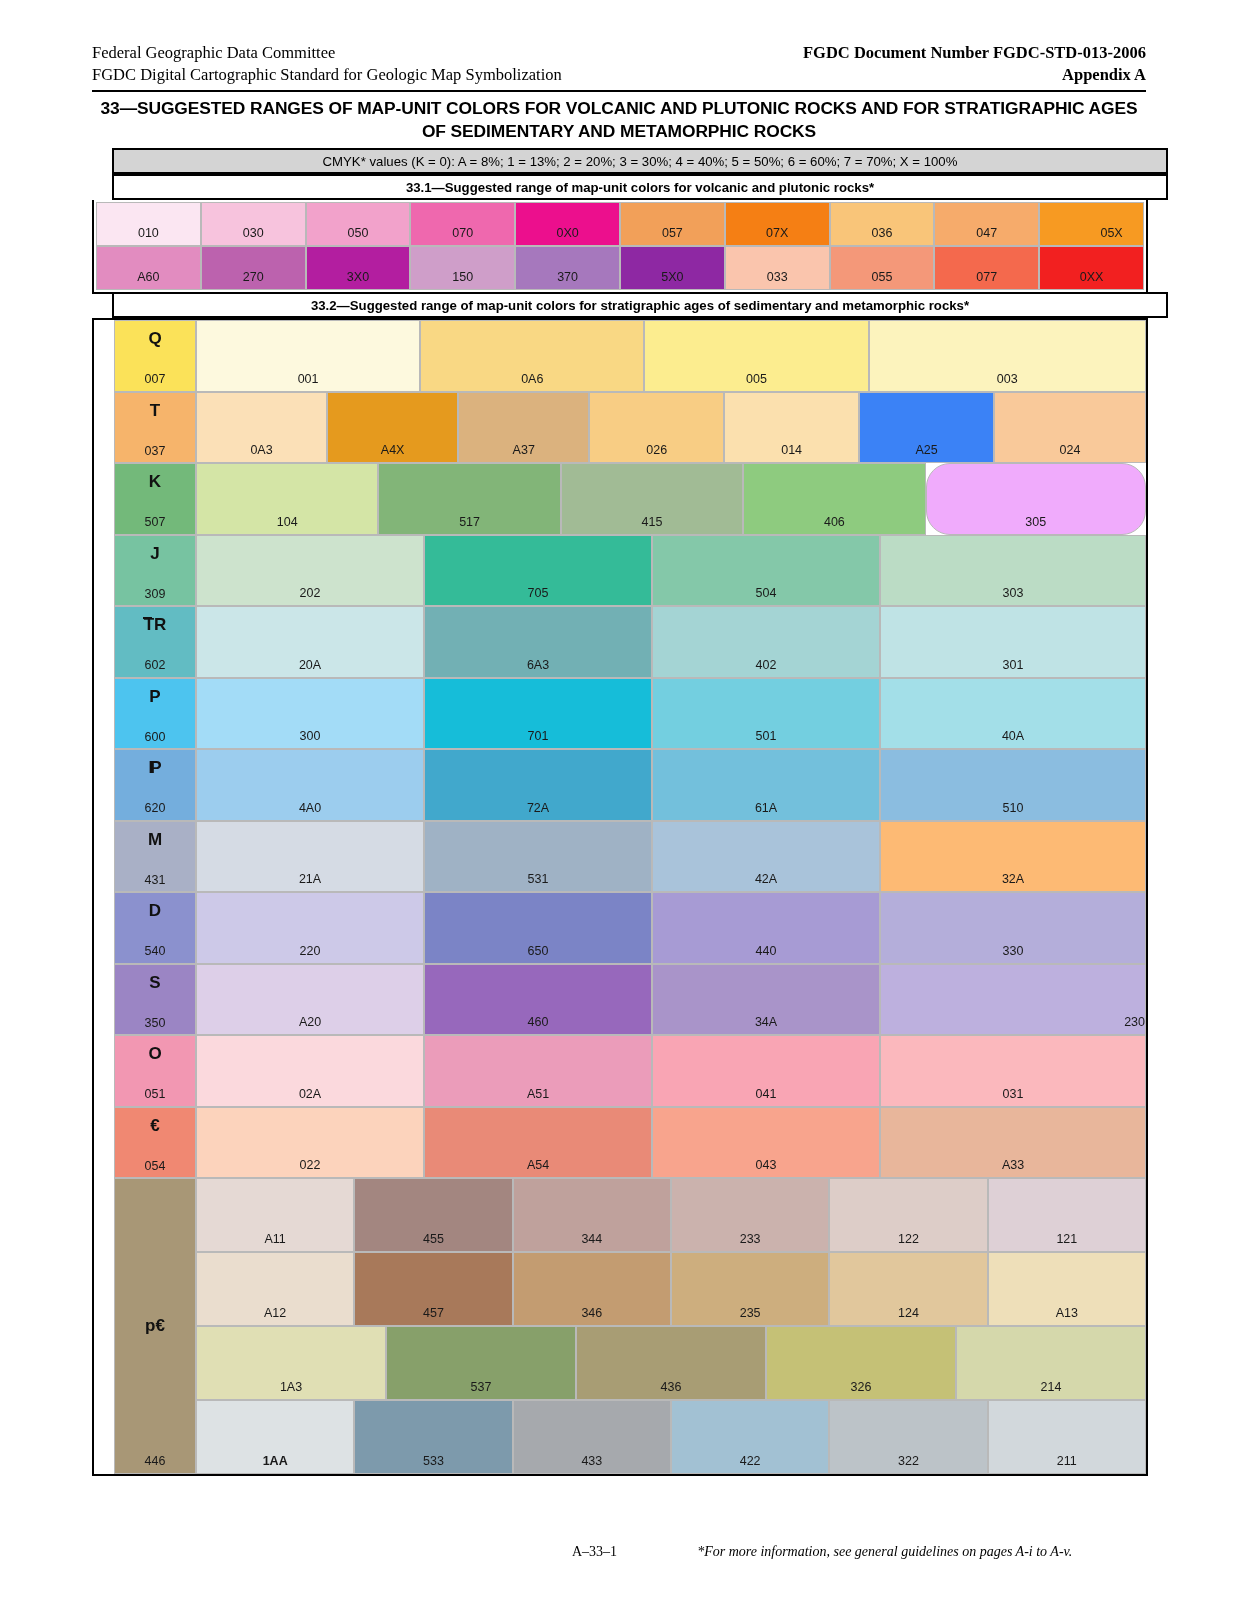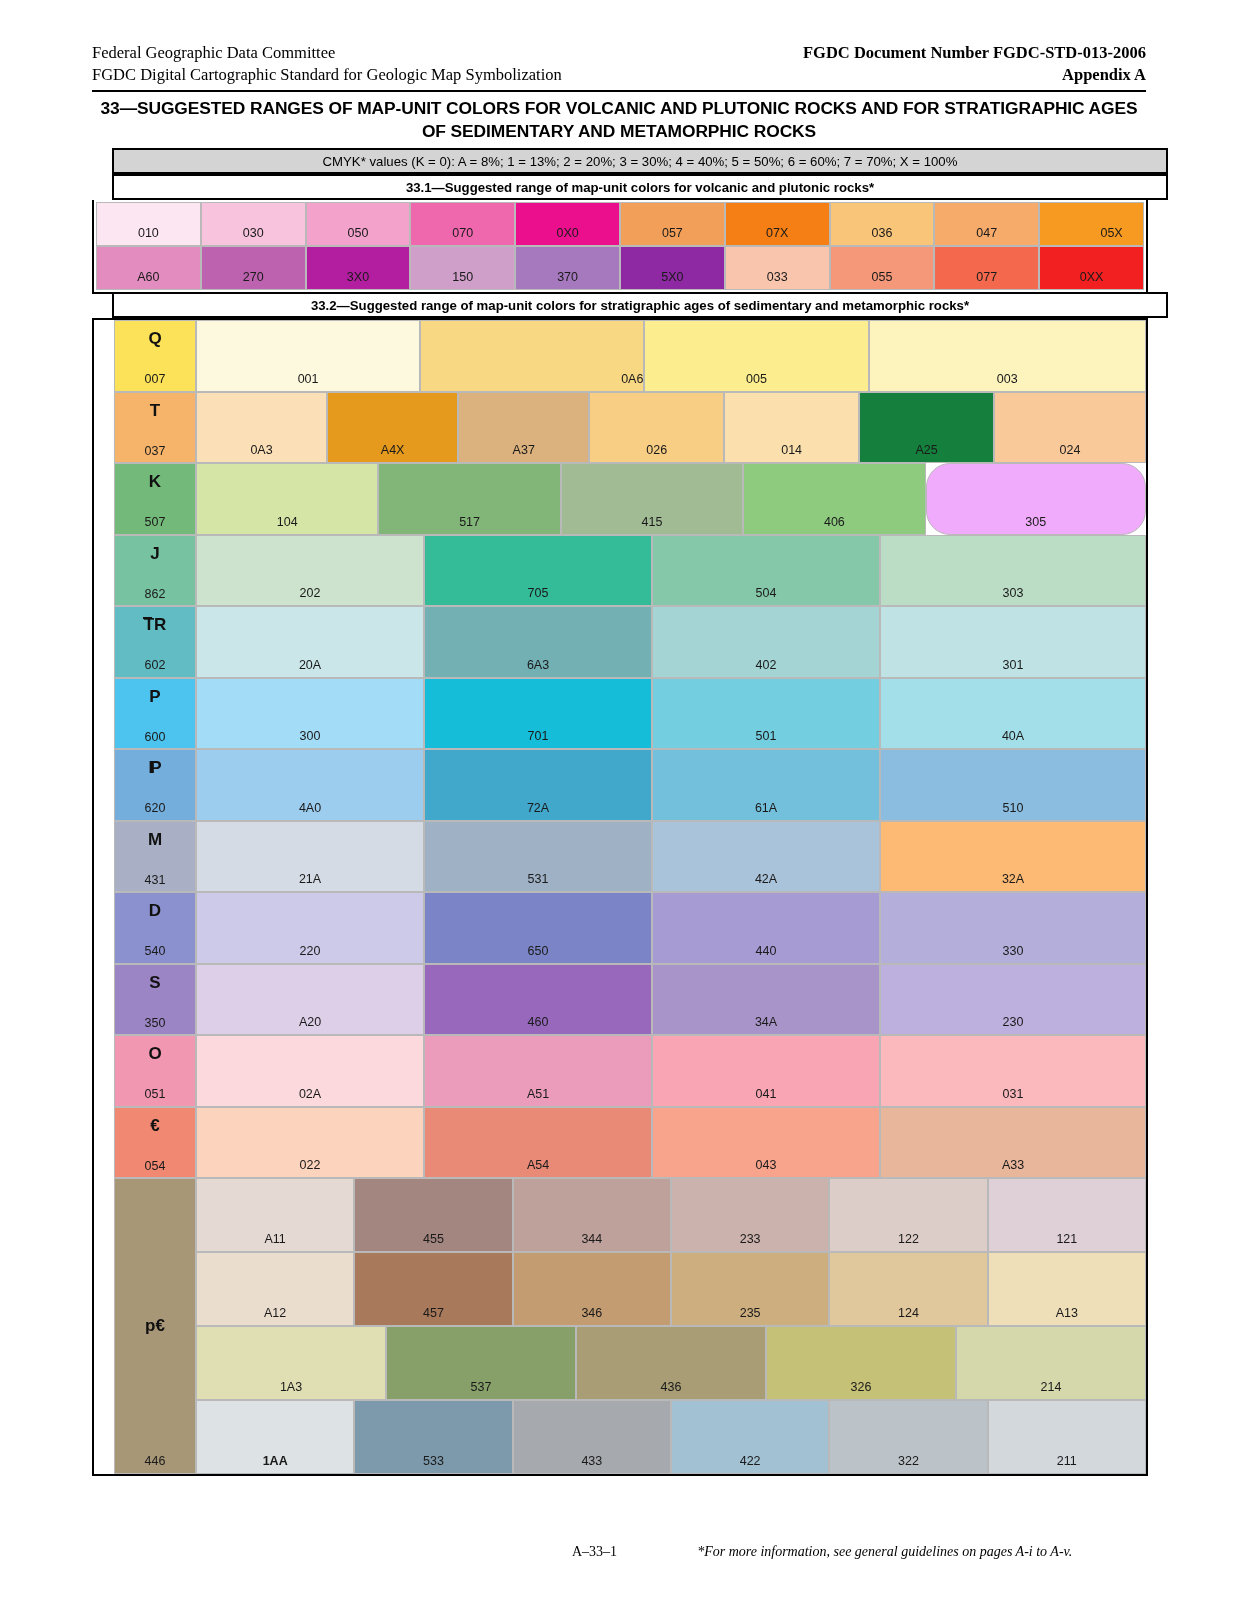--- a/index.html
+++ b/index.html
@@ -197,21 +197,21 @@
   <div class="tblwrap grid332" style="top:318px;" id="grid332">
       <div class="erow" style="height: 71.5px;">
         <div class="elabel" style="background: rgb(251, 226, 89);">
           <div class="sym">Q</div>
           <div class="code">007</div>
         </div>
         <div class="ecells">
           <div class="sw" style="background: rgb(253, 249, 222); width: 23.6%;">
             <span class="code">001</span>
           </div>
-          <div class="sw" style="background: rgb(249, 216, 132); width: 23.6%; justify-content: flex-end;">
+          <div class="sw" style="background: rgb(249, 216, 132); width: 23.6%;">
             <span class="code">0A6</span>
           </div>
           <div class="sw" style="background: rgb(252, 237, 143); width: 23.6%; text-align: right;">
             <span class="code">005</span>
           </div>
           <div class="sw" style="background: rgb(252, 243, 189); width: 29.2%;">
             <span class="code">003</span>
           </div>
         </div>
       </div>
@@ -229,21 +229,21 @@
           </div>
           <div class="sw" style="background: rgb(219, 178, 126); width: 13.8%;">
             <span class="code">A37</span>
           </div>
           <div class="sw" style="background: rgb(248, 205, 132); width: 14.2%;">
             <span class="code">026</span>
           </div>
           <div class="sw" style="background: rgb(251, 224, 174); width: 14.2%;">
             <span class="code">014</span>
           </div>
-          <div class="sw" style="background: #15803d; width: 14.2%;">
+          <div class="sw" style="background: #3b82f6; width: 14.2%;">
             <span class="code">A25</span>
           </div>
           <div class="sw" style="background: rgb(249, 201, 154); width: 16%;">
             <span class="code">024</span>
           </div>
         </div>
       </div>
       <div class="erow" style="height: 71.5px;">
         <div class="elabel" style="background: rgb(115, 185, 122);">
           <div class="sym">K</div>
@@ -263,21 +263,21 @@
             <span class="code">406</span>
           </div>
           <div class="sw" style="background: #f0abfc; width: 23.2%; border-radius: 24px;">
             <span class="code">305</span>
           </div>
         </div>
       </div>
       <div class="erow" style="height: 71.5px;">
         <div class="elabel" style="background: rgb(119, 195, 161);">
           <div class="sym">J</div>
-          <div class="code">862</div>
+          <div class="code">309</div>
         </div>
         <div class="ecells">
           <div class="sw" style="background: rgb(205, 227, 205); width: 24%;">
             <span class="code">202</span>
           </div>
           <div class="sw" style="background: rgb(52, 187, 152); width: 24%;">
             <span class="code">705</span>
           </div>
           <div class="sw" style="background: rgb(132, 200, 169); width: 24%;">
             <span class="code">504</span>
@@ -395,21 +395,21 @@
         <div class="ecells">
           <div class="sw" style="background: rgb(221, 207, 232); width: 24%;">
             <span class="code">A20</span>
           </div>
           <div class="sw" style="background: rgb(151, 104, 188); width: 24%;">
             <span class="code">460</span>
           </div>
           <div class="sw" style="background: rgb(169, 148, 201); width: 24%;">
             <span class="code">34A</span>
           </div>
-          <div class="sw" style="background: rgb(189, 176, 222); width: 28%;">
+          <div class="sw" style="background: rgb(189, 176, 222); width: 28%; justify-content: flex-end;">
             <span class="code">230</span>
           </div>
         </div>
       </div>
       <div class="erow" style="height: 71.5px;">
         <div class="elabel" style="background: rgb(242, 151, 178);">
           <div class="sym">O</div>
           <div class="code">051</div>
         </div>
         <div class="ecells">

